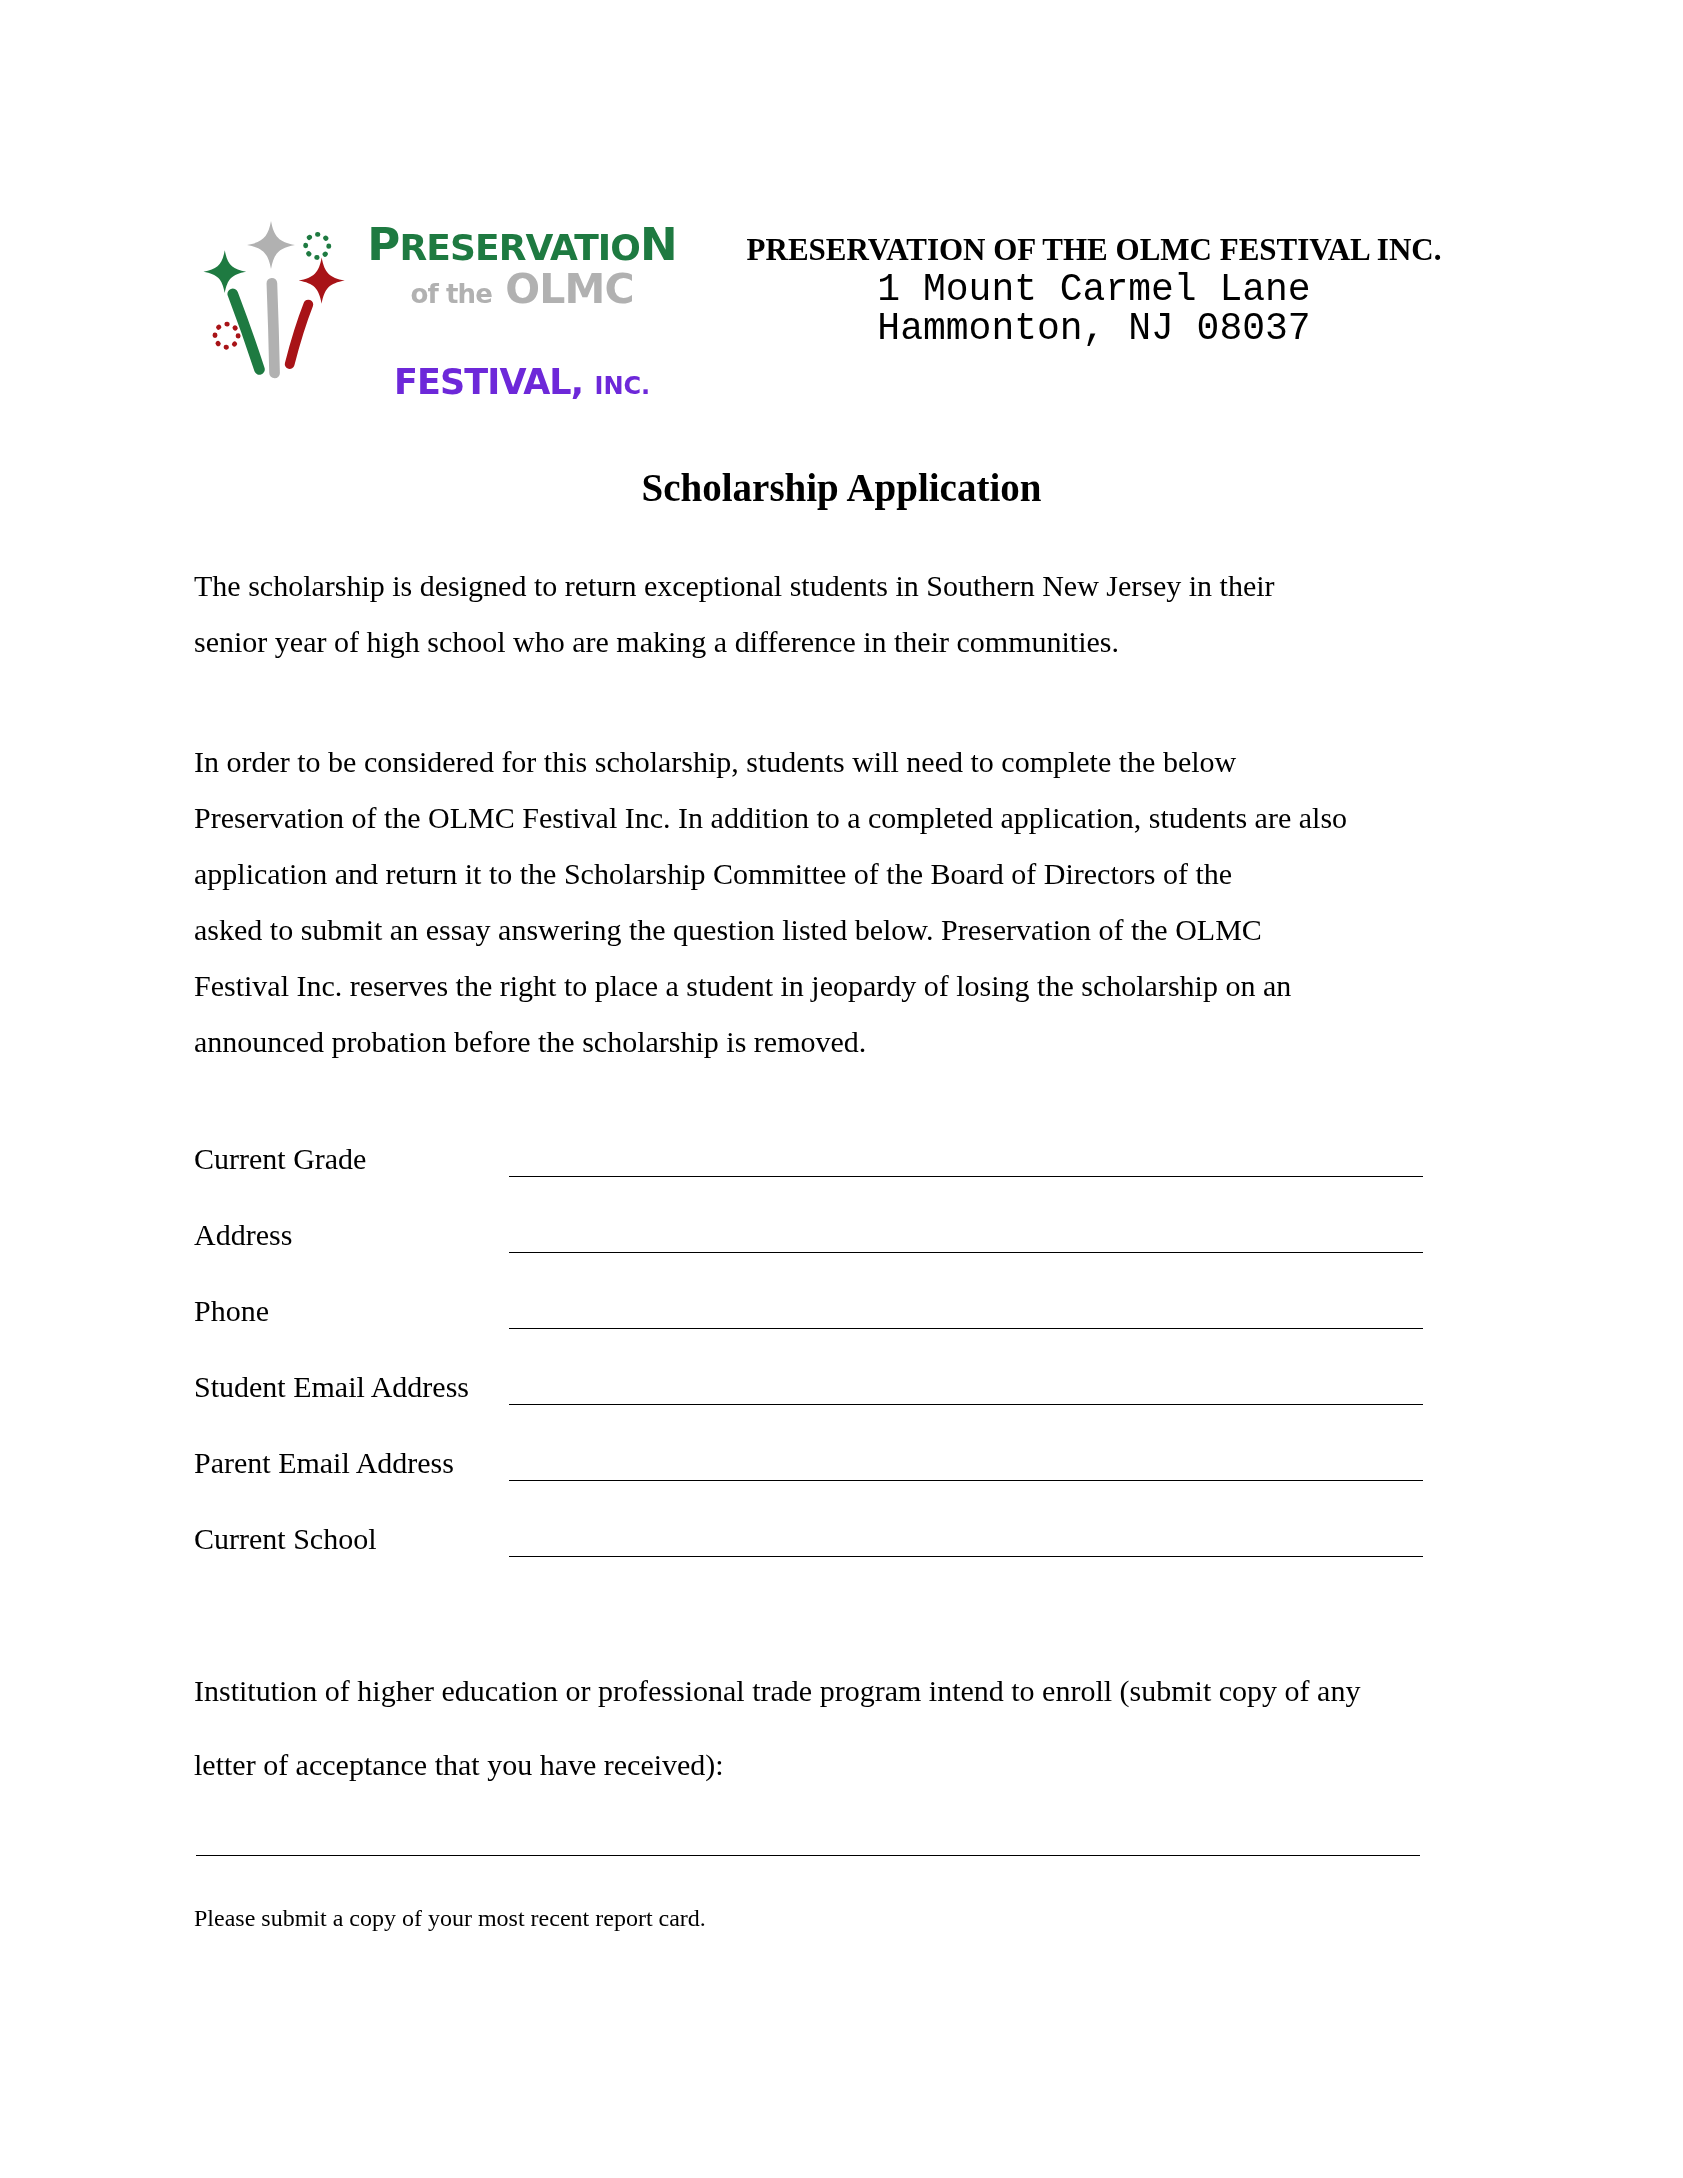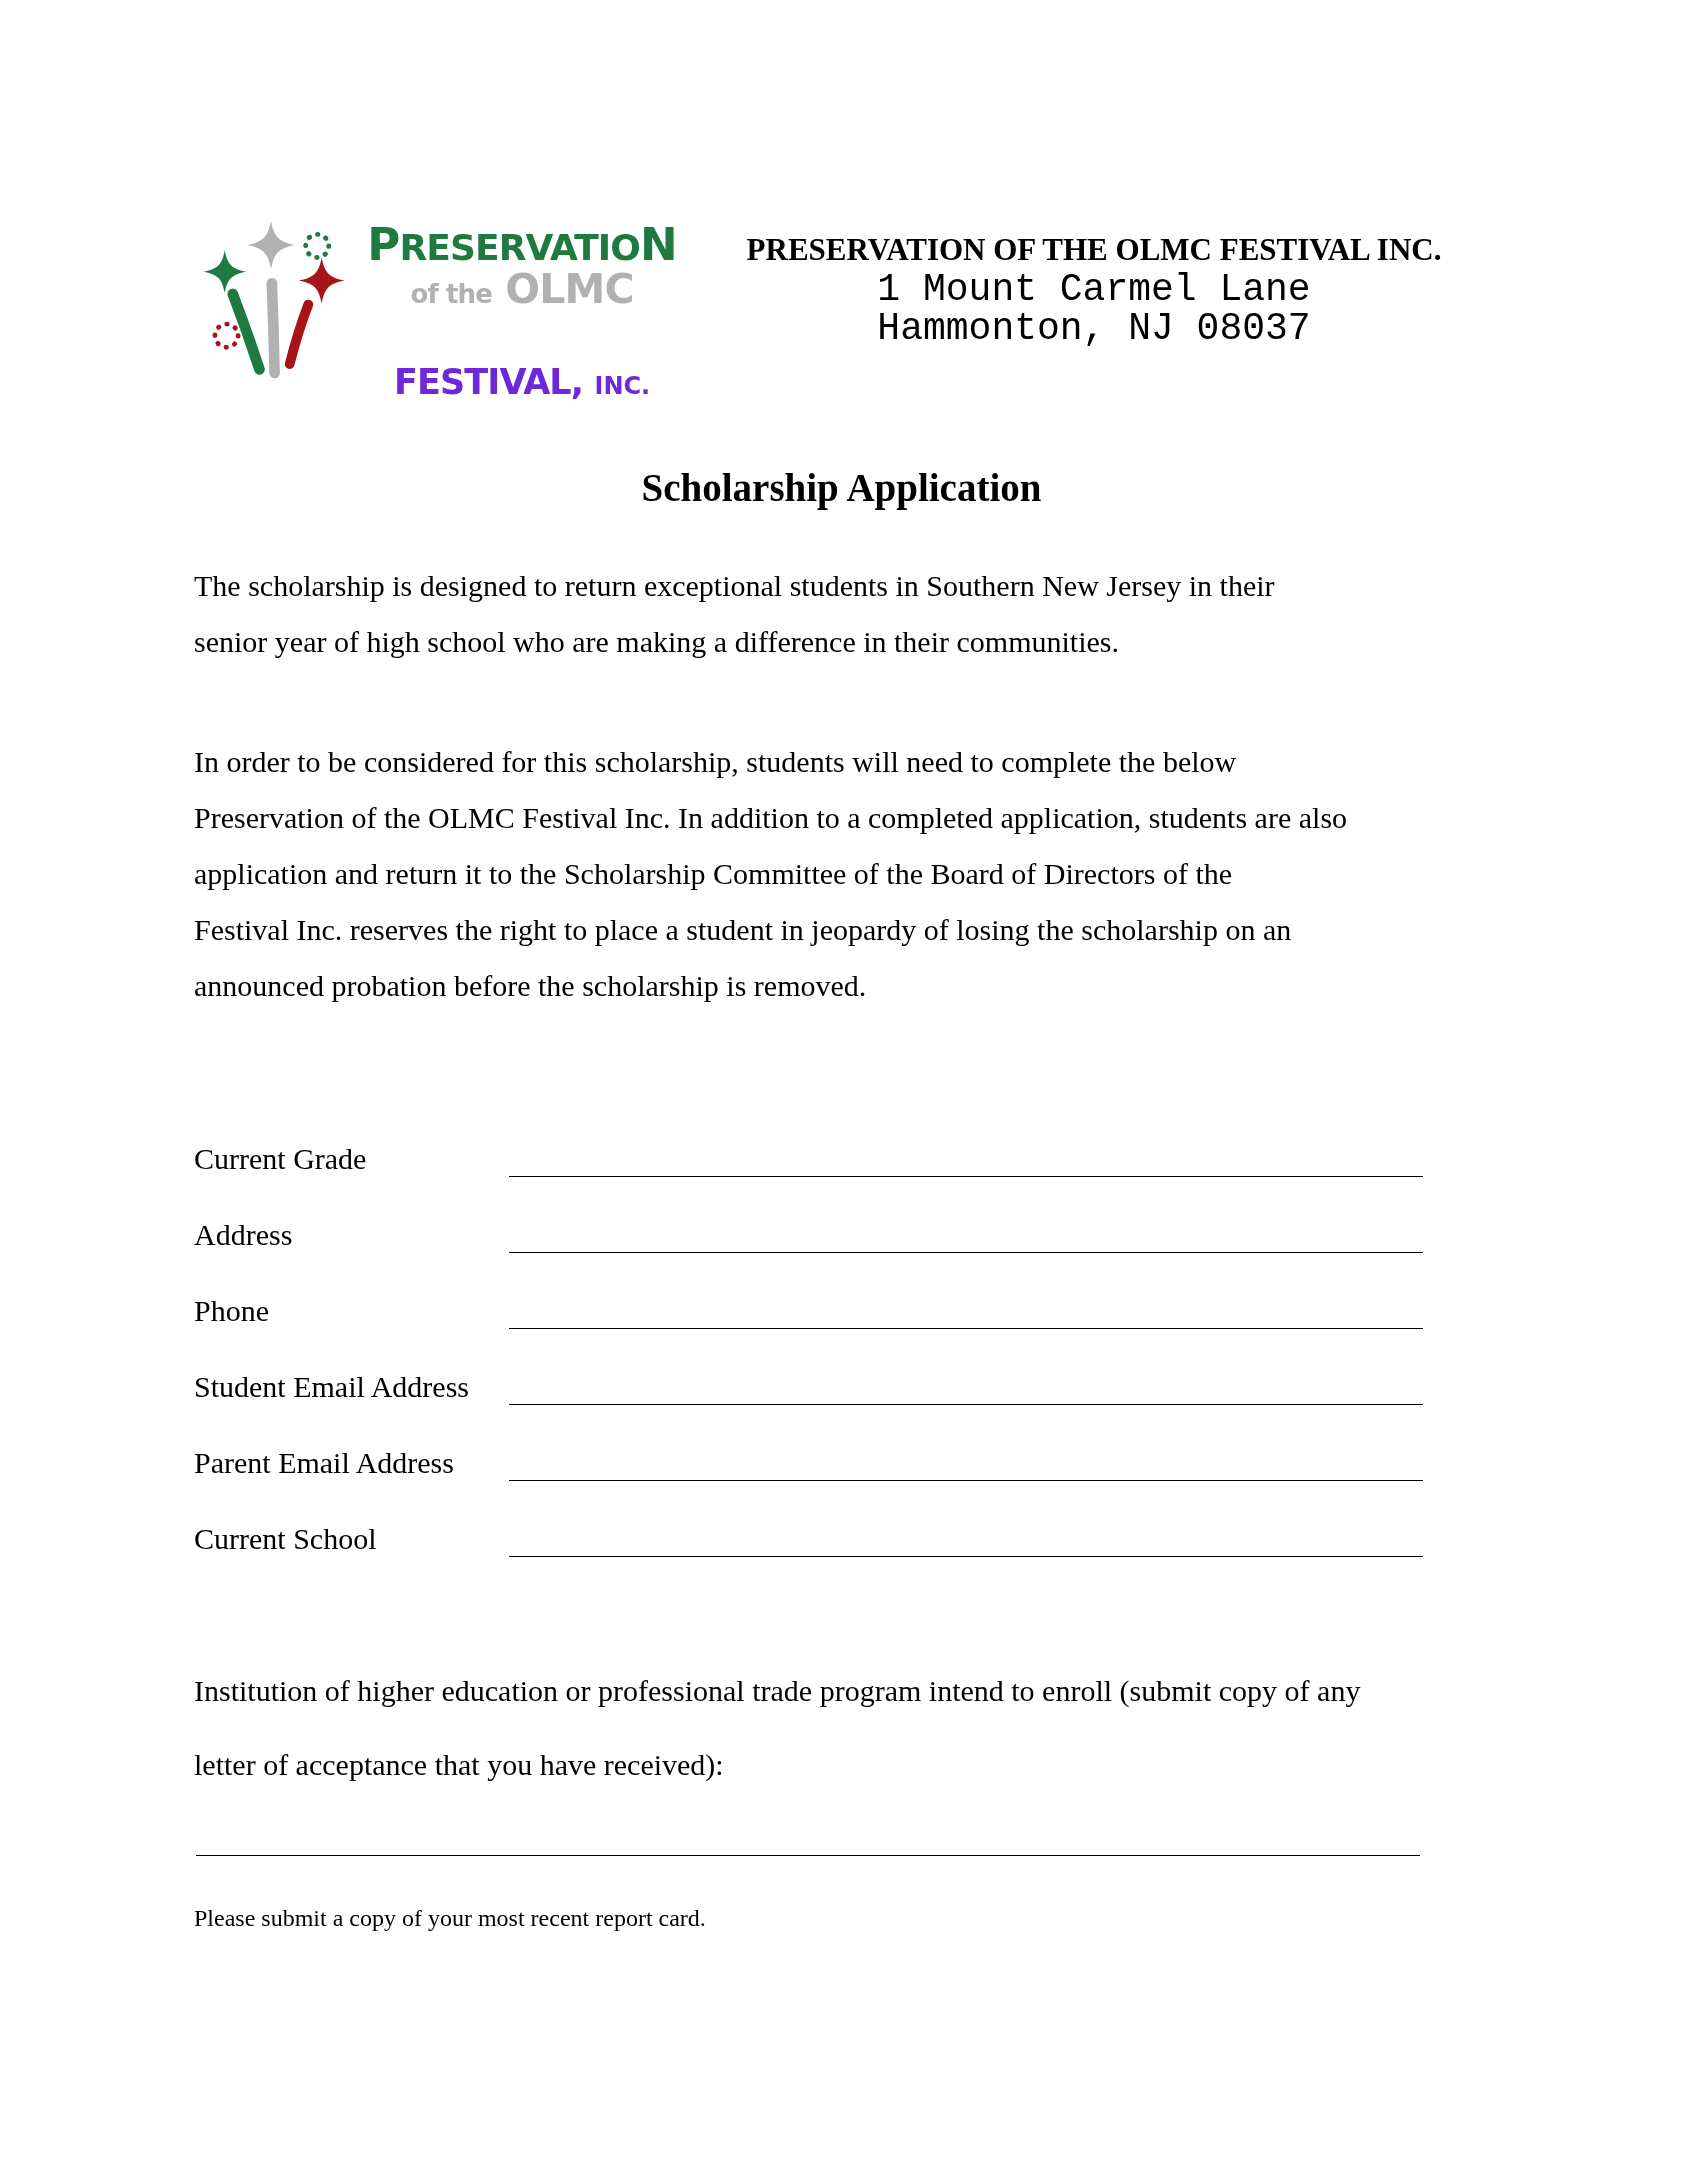--- a/index.html
+++ b/index.html
@@ -100,20 +100,21 @@
   <h1 class="doc-title">Scholarship Application</h1>
 
   <div class="para p1">
       <div class="tline">The scholarship is designed to return exceptional students in Southern New Jersey in their</div>
       <div class="tline">senior year of high school who are making a difference in their communities.</div>
     </div>
   <div class="para p2">
       <div class="tline">In order to be considered for this scholarship, students will need to complete the below</div>
       <div class="tline">Preservation of the OLMC Festival Inc. In addition to a completed application, students are also</div>
       <div class="tline">application and return it to the Scholarship Committee of the Board of Directors of the</div>
+      <div class="tline">asked to submit an essay answering the question listed below. Preservation of the OLMC</div>
       <div class="tline">Festival Inc. reserves the right to place a student in jeopardy of losing the scholarship on an</div>
       <div class="tline">announced probation before the scholarship is removed.</div>
     </div>
 
   <div class="fields">
     <div class="frow">
       <span class="flabel">Current Grade</span>
       <span class="fline"></span>
     </div>
     <div class="frow">

